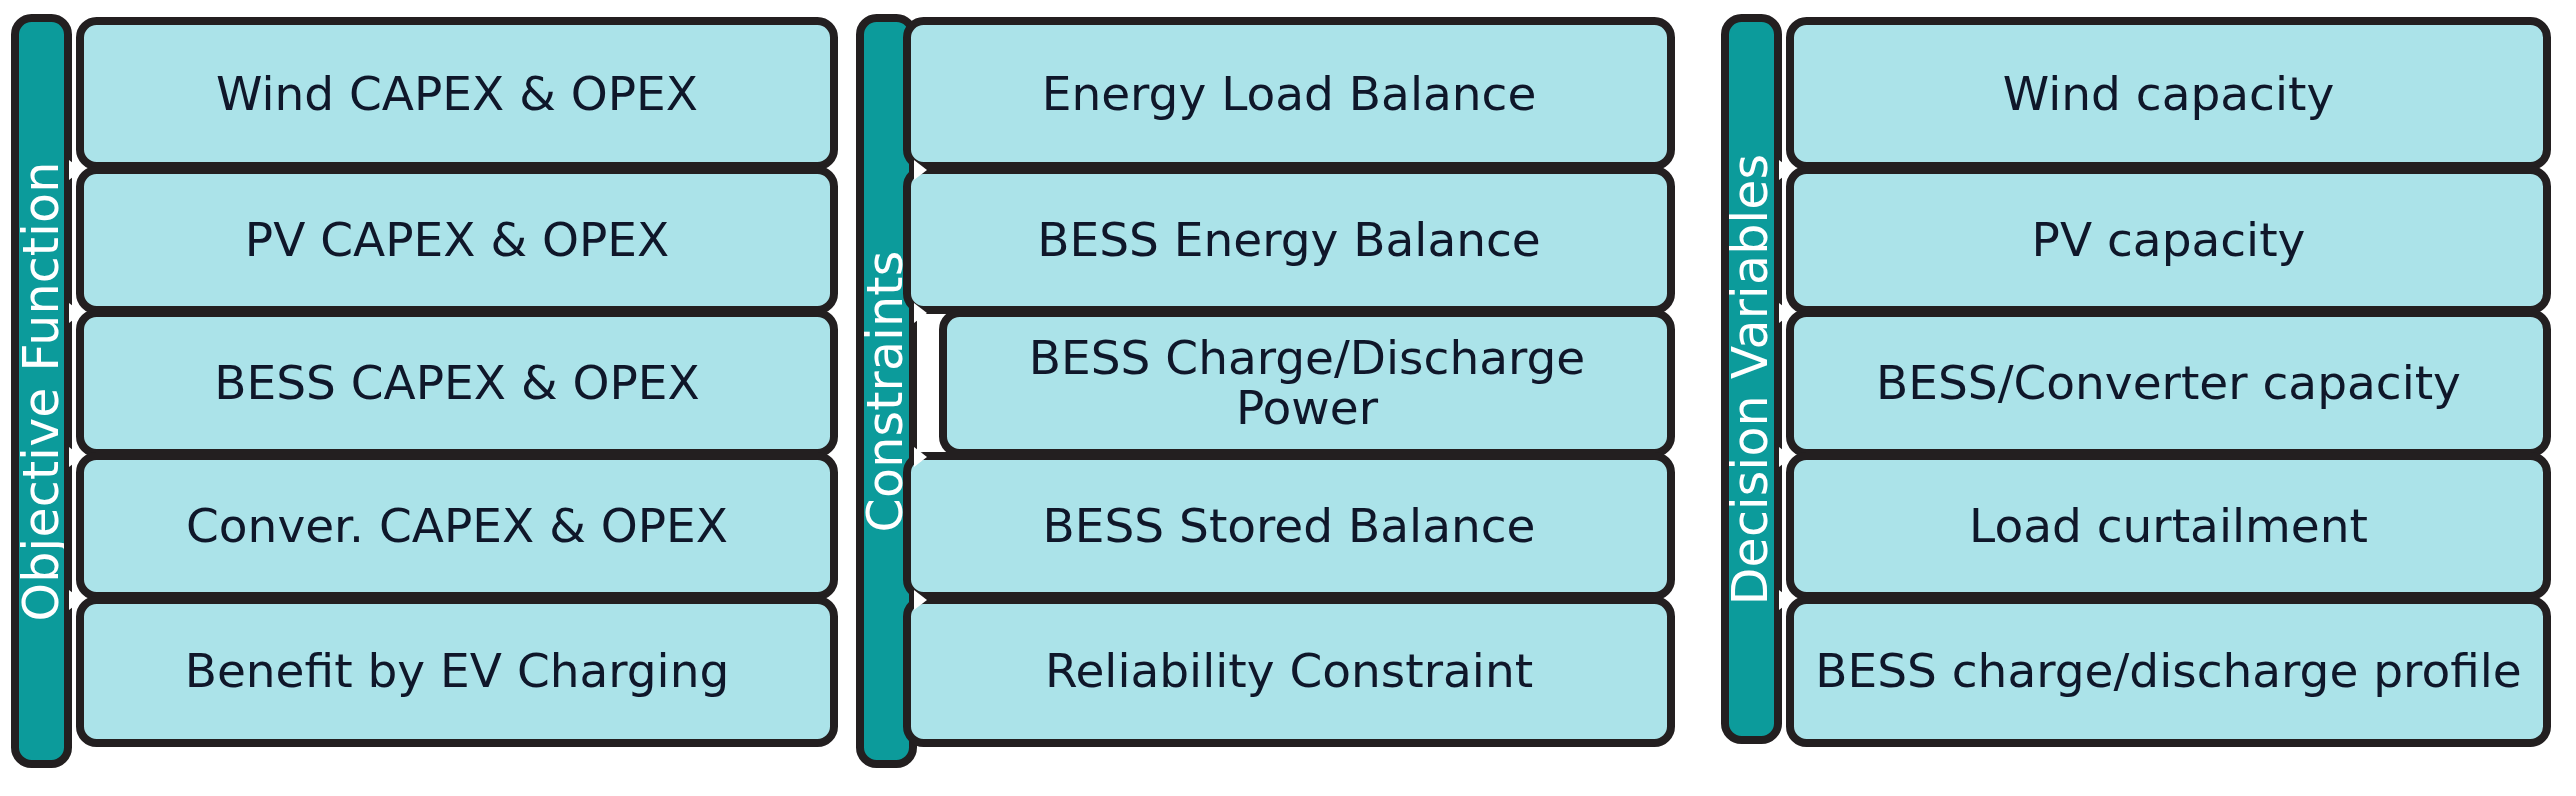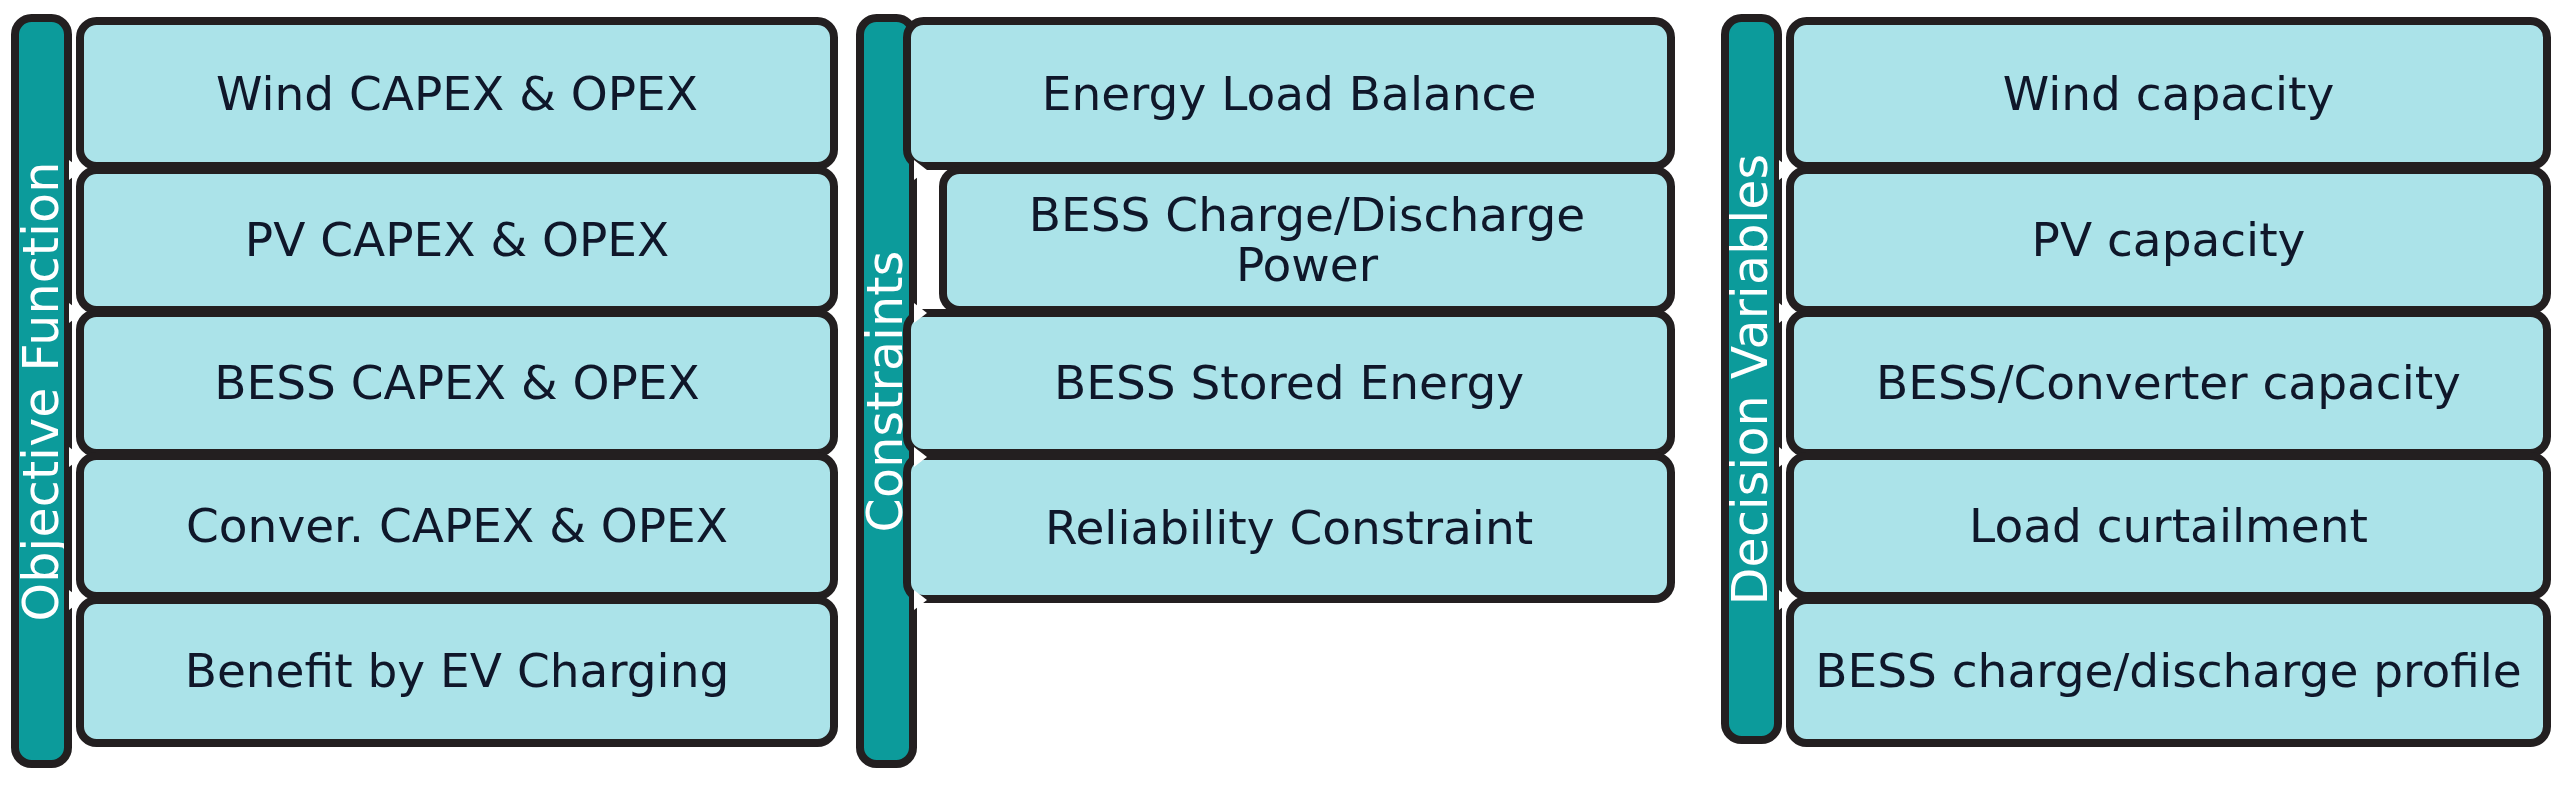--- a/index.html
+++ b/index.html
@@ -125,25 +125,28 @@
   <div class="group" style="left:847px;width:874px;">
 
     <div class="band" style="left:8.7px;top:14px;width:61px;height:754px;">
       <div class="band-label">Constraints</div>
     </div>
 
     <div class="items" style="left:56px;top:17.3px;width:772px;height:748px;">
       <div class="item" style="height:153px;">
         <span class="item-label">Energy Load Balance</span>
       </div>
+      <div class="item" style="height:148px;">
+        <span class="item-label">BESS Energy Balance</span>
+      </div>
       <div class="item" style="height:148px;margin-left:36px;">
         <span class="item-label">BESS Charge/Discharge Power</span>
       </div>
       <div class="item" style="height:148px;">
-        <span class="item-label">BESS Stored Energy</span>
+        <span class="item-label">BESS Stored Balance</span>
       </div>
       <div class="item" style="height:151px;">
         <span class="item-label">Reliability Constraint</span>
       </div>
     </div>
 
     <span class="conn" style="left:67px;top:160px;"></span>
     <span class="conn" style="left:67px;top:303px;"></span>
     <span class="conn" style="left:67px;top:447px;"></span>
     <span class="conn" style="left:67px;top:590px;"></span>

